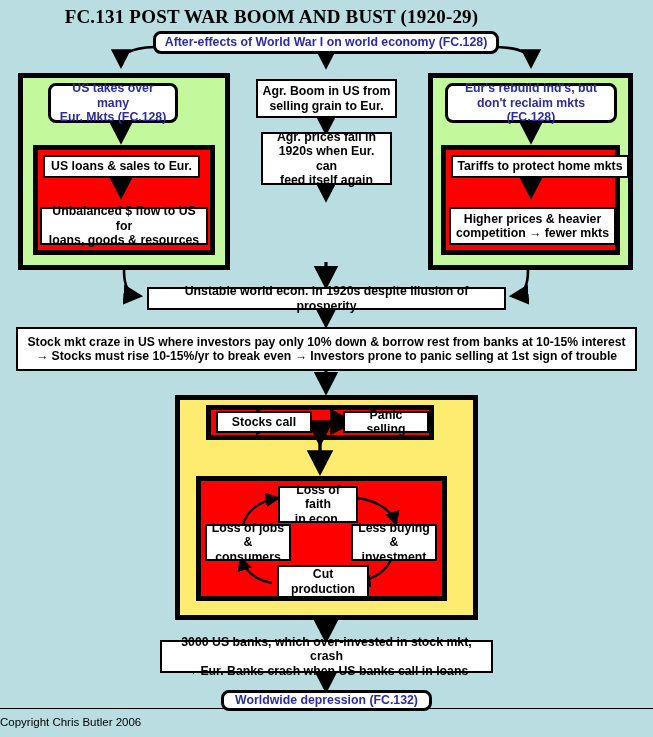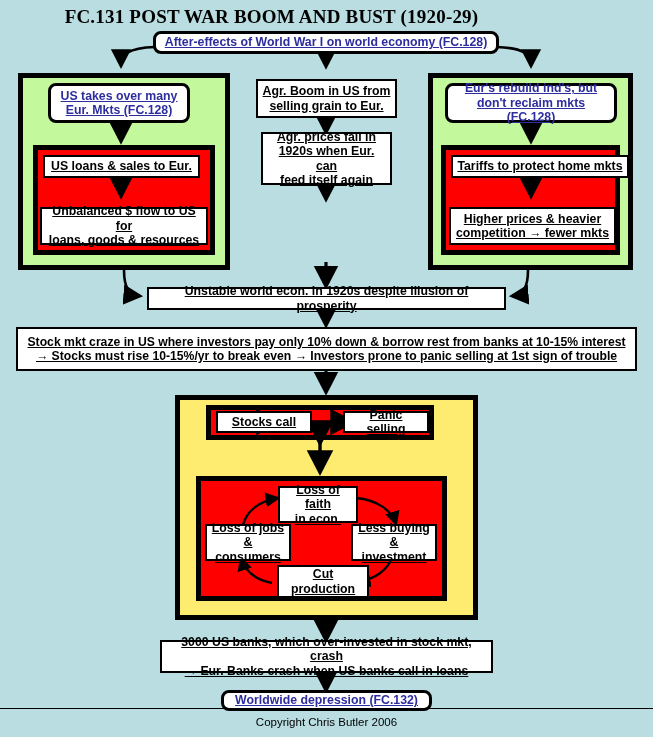--- a/index.html
+++ b/index.html
@@ -28,31 +28,30 @@
   .panel.yellow{background:#fdec70;}
 
   .nodebox{
     position:absolute;box-sizing:border-box;
     background:#ffffff;border:2px solid #000;
     display:flex;align-items:center;justify-content:center;
     text-align:center;
     font-weight:bold;font-size:12.3px;color:#000;
     line-height:1.18;
     padding:0 4px;
-    text-decoration:underline;
   }
   .nodebox.rounded{
     border-radius:8px;border:3px solid #000;
     color:#2d2d9e;
   }
   .nodebox.wide{font-size:12.2px;}
 
   .footer{
     position:absolute;left:0;top:716px;width:653px;
-    text-align:center;font-size:11.5px;color:#000;
+    font-size:11.5px;color:#000;
     font-family:"Liberation Sans", sans-serif;
   }
   .footrule{
     position:absolute;left:0;top:708px;width:653px;height:1px;background:#000;
   }
 </style>
 </head>
 <body>
 
 <div id="stage">
@@ -113,21 +112,21 @@
     <path d="M272,583 C256,580 245,571 241,558" fill="none" stroke="#000" stroke-width="2.4" marker-end="url(#ah2)"></path>
     <path d="M243,525 C247,511 259,501 278,498" fill="none" stroke="#000" stroke-width="2.4" marker-end="url(#ah2)"></path>
 
     <path d="M326,620 L326,640" fill="none" stroke="#000" stroke-width="3.2" marker-end="url(#ah)"></path>
 
     <path d="M326,672 L326,690" fill="none" stroke="#000" stroke-width="3.2" marker-end="url(#ah)"></path>
   </svg>
 
   <div class="nodebox rounded" style="left:153px;top:31px;width:346px;height:23px;">After-effects of World War I on world economy (FC.128)</div>
 
-  <div class="nodebox rounded" style="left:48px;top:83px;width:142px;height:40px;white-space:pre-line;">US takes over many
+  <div class="nodebox rounded" style="left:48px;top:83px;width:130px;height:40px;white-space:pre-line;">US takes over many
 Eur. Mkts  (FC.128)</div>
   <div class="nodebox" style="left:43px;top:155px;width:157px;height:23px;">US loans &amp; sales to Eur.</div>
   <div class="nodebox" style="left:40px;top:207px;width:168px;height:38px;white-space:pre-line;">Unbalanced $ flow to US for
 loans, goods &amp; resources</div>
 
   <div class="nodebox" style="left:256px;top:79px;width:141px;height:39px;white-space:pre-line;">Agr. Boom in US from
 selling grain to Eur.</div>
   <div class="nodebox" style="left:261px;top:132px;width:131px;height:53px;white-space:pre-line;">Agr. prices fall in
 1920s when Eur. can
 feed itself again</div>

